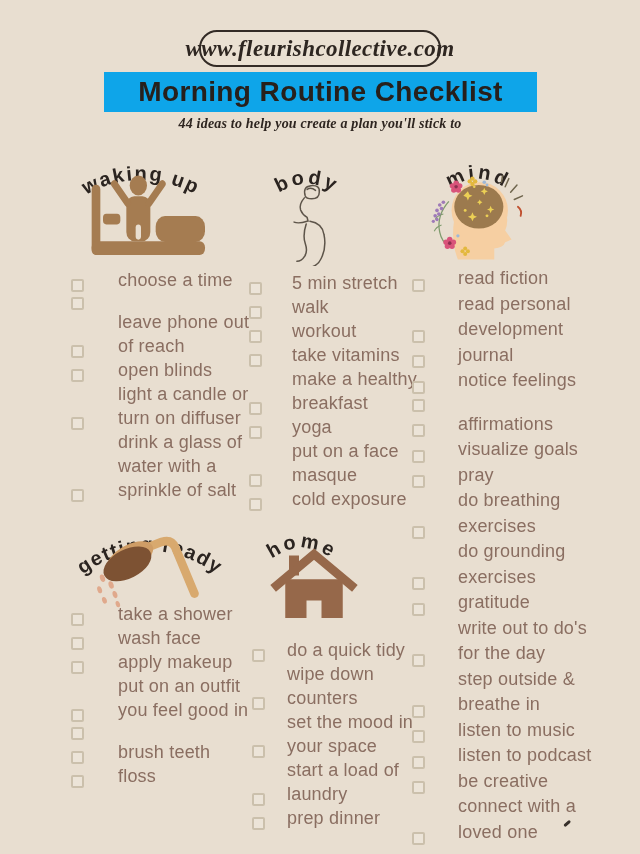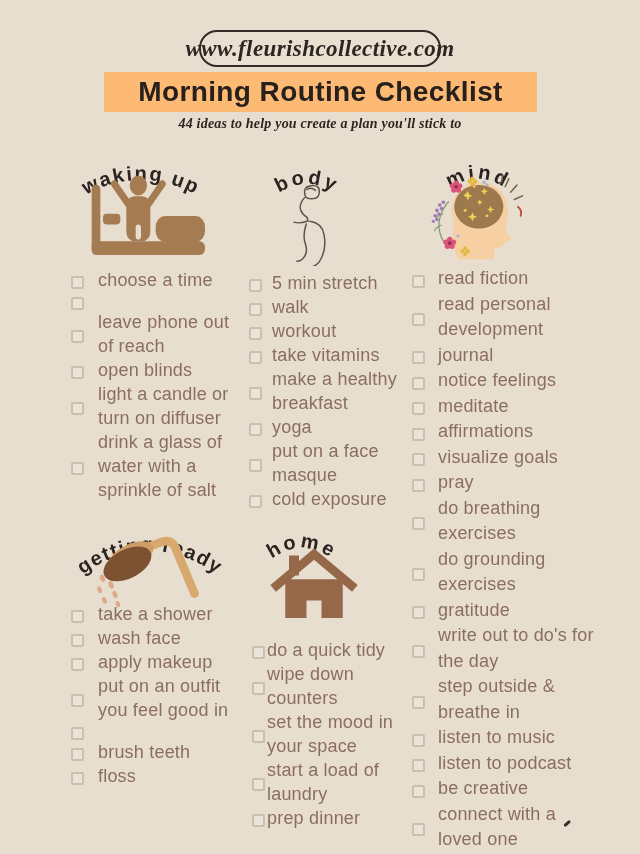--- a/index.html
+++ b/index.html
@@ -13,41 +13,41 @@
     position:absolute;left:199px;top:30px;width:238px;height:33px;
     border:2px solid #332b26;border-radius:18px;background:#eae0d2;
     display:flex;align-items:center;justify-content:center;
   }
   .badge span{
     font-family:"Liberation Serif",serif;font-style:italic;font-weight:700;
     font-size:23px;color:#2e2621;letter-spacing:.4px;
   }
   .banner{
     position:absolute;left:104px;top:72px;width:433px;height:40px;
-    background:#fdba74;display:flex;align-items:center;justify-content:center;
+    background:#0ea5e9;display:flex;align-items:center;justify-content:center;
   }
   .banner h1{
     margin:0;font-size:28px;font-weight:600;color:#27201c;letter-spacing:.4px;
   }
   .subtitle{
     position:absolute;left:0;top:116px;width:100%;text-align:center;
     font-family:"Liberation Serif",serif;font-style:italic;font-weight:700;
     font-size:14px;color:#2e2520;letter-spacing:.2px;
   }
   
   .sec{position:absolute;}
   .sec-header{position:relative;}
   .arch{position:absolute;overflow:visible;}
   .arch text{
     font-family:"Liberation Sans",sans-serif;font-weight:700;fill:#2b2420;
   }
   .icon{position:absolute;}
   
   .list{list-style:none;margin:0;padding:0;position:relative;}
-  .item{display:flex;align-items:center;}
+  .item{display:flex;align-items:flex-end;gap:20px;}
   .cb{
     width:13px;height:13px;flex:none;box-sizing:border-box;
     border:2px solid #cbc0ac;border-radius:2px;margin-top:5px;
     background:rgba(255,255,255,.18);
   }
   .txt{
     font-size:18px;line-height:24px;color:#8a6e61;letter-spacing:.2px;
   }
   
   #sec-waking {left:71px; top:146px;width:190px;}
@@ -293,21 +293,20 @@
           <span class="txt">journal</span>
         </li>
 
         <li class="item">
           <span class="cb"></span>
           <span class="txt">notice feelings</span>
         </li>
 
         <li class="item">
           <span class="cb"></span>
-          <span class="txt">meditate</span>
         </li>
 
         <li class="item">
           <span class="cb"></span>
           <span class="txt">affirmations</span>
         </li>
 
         <li class="item">
           <span class="cb"></span>
           <span class="txt">visualize goals</span>

